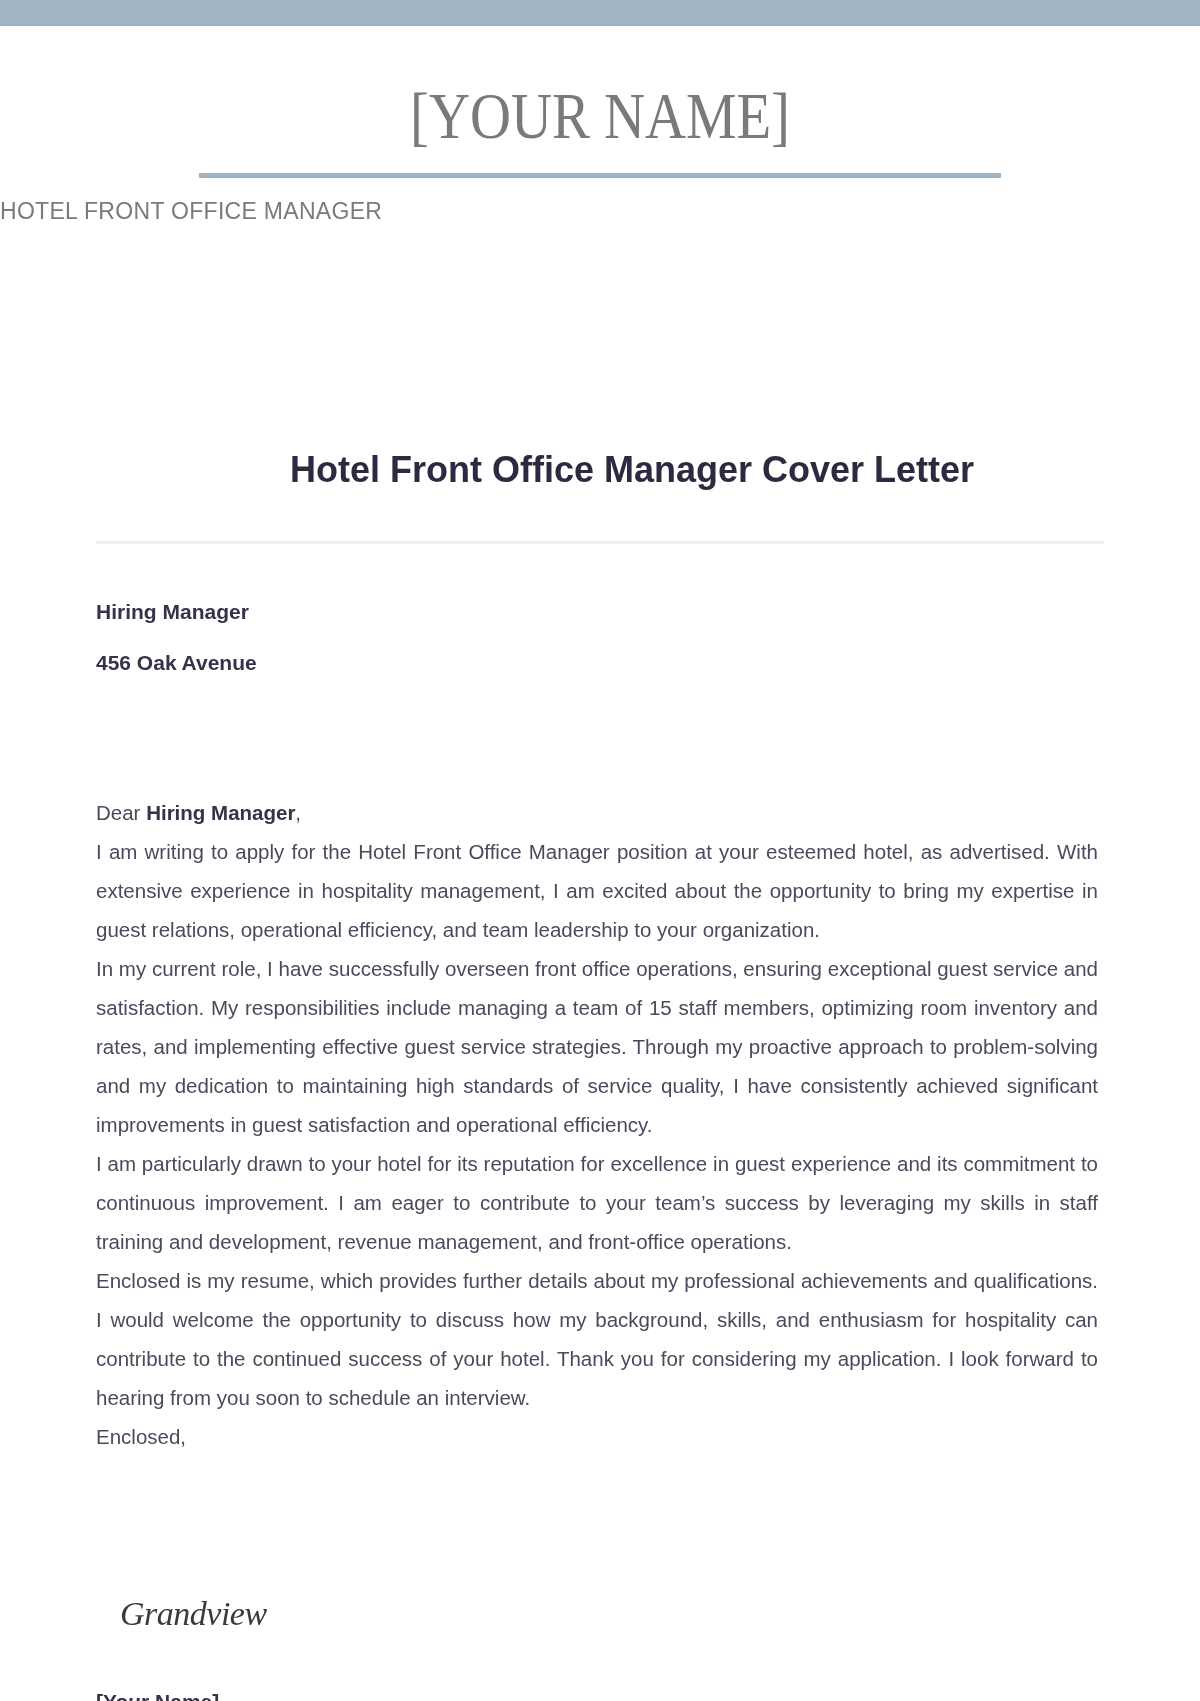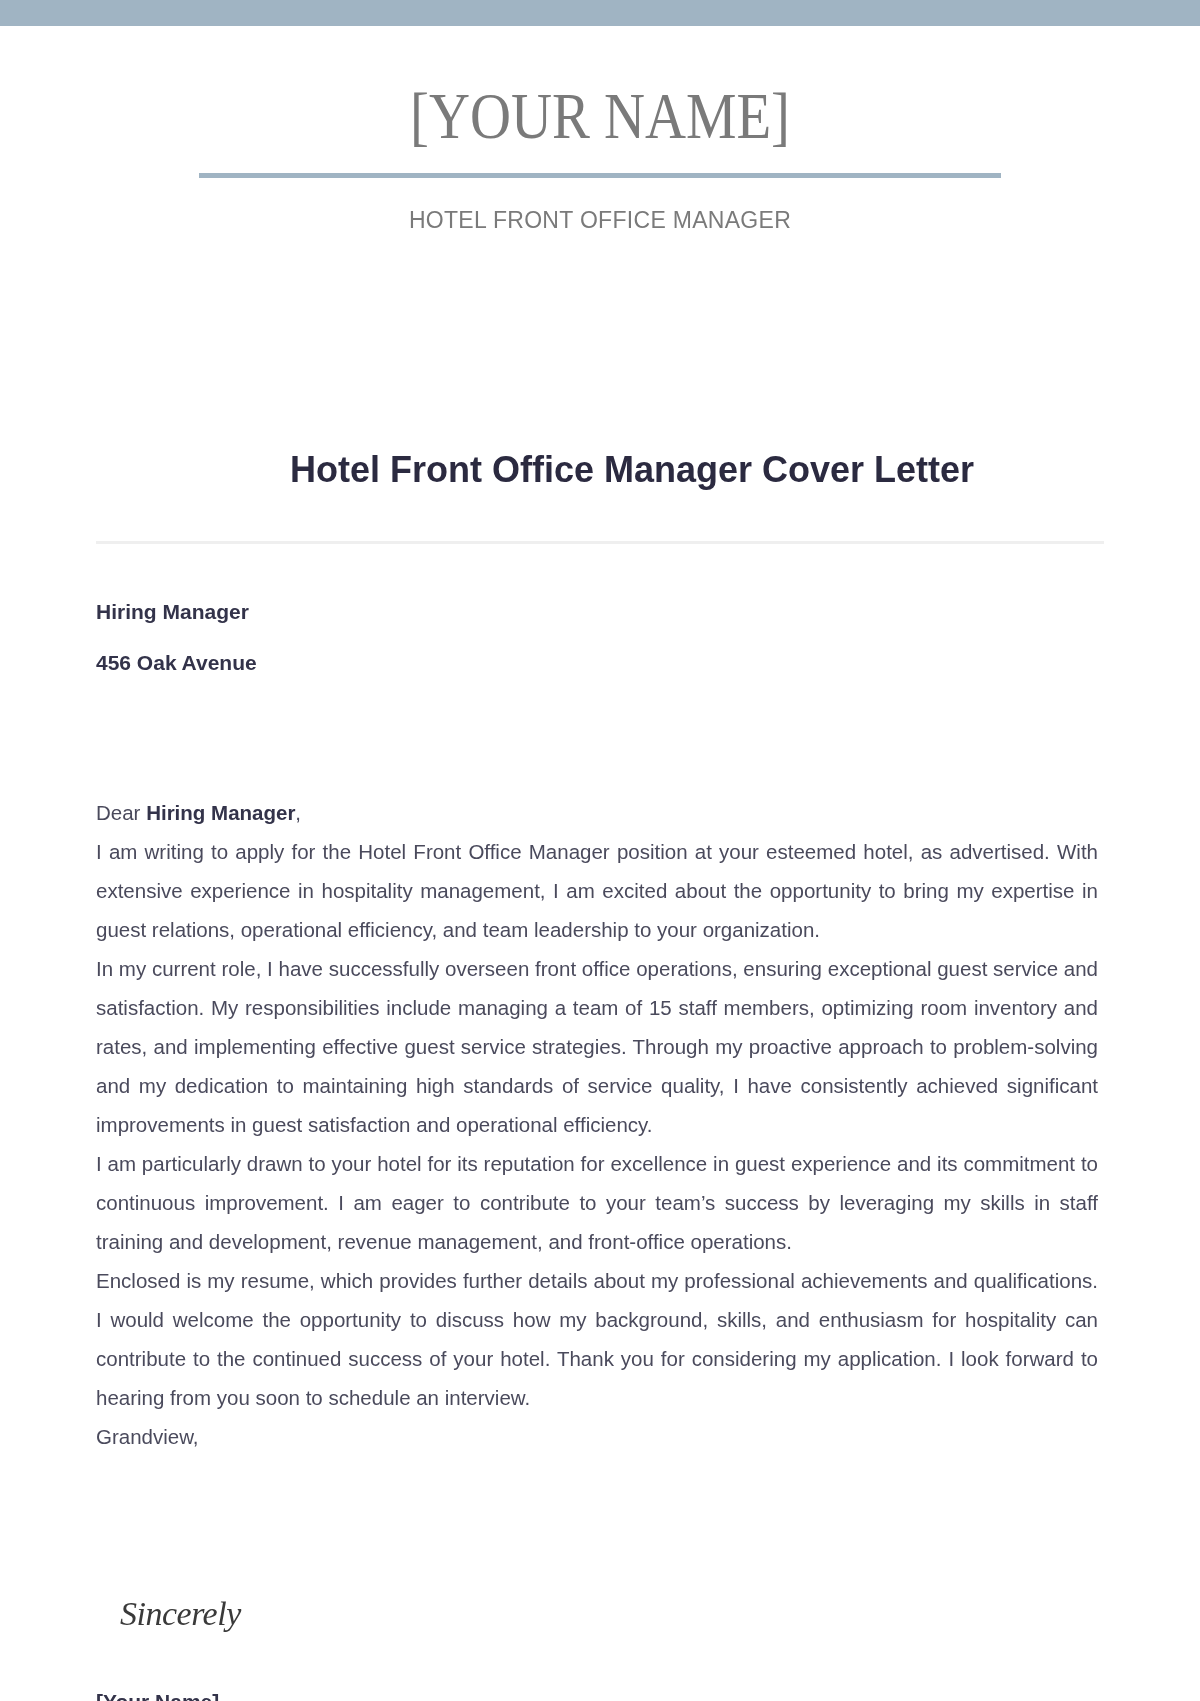--- a/index.html
+++ b/index.html
@@ -36,23 +36,23 @@
     }
     .name-rule {
       position: absolute;
       left: 199px; top: 173px;
       width: 802px;
       height: 5px;
       background: #a0b4c3;
     }
     .job-title {
       position: absolute;
-      left: 0; top: 205px;
+      left: 0; top: 196px;
       width: 1200px;
-      text-align: center;
+      text-align: left;
       font-family: "Liberation Sans", sans-serif;
       font-size: 23px;
       line-height: 30px;
       color: #7a7a7a;
       letter-spacing: 0.3px;
     }
     .doc-title {
       position: absolute;
       left: 0; top: 442px;
       width: 1200px;
@@ -132,17 +132,17 @@
   <div class="recipient-line">Hiring Manager</div>
   <div class="recipient-line">456 Oak Avenue</div>
 </div>
 
 <div class="body-text">
   <p class="salutation"><span>Dear </span><b>Hiring Manager</b><span>,</span></p>
   <p>I am writing to apply for the Hotel Front Office Manager position at your esteemed hotel, as advertised. With extensive experience in hospitality management, I am excited about the opportunity to bring my expertise in guest relations, operational efficiency, and team leadership to your organization.</p>
   <p>In my current role, I have successfully overseen front office operations, ensuring exceptional guest service and satisfaction. My responsibilities include managing a team of 15 staff members, optimizing room inventory and rates, and implementing effective guest service strategies. Through my proactive approach to problem-solving and my dedication to maintaining high standards of service quality, I have consistently achieved significant improvements in guest satisfaction and operational efficiency.</p>
   <p>I am particularly drawn to your hotel for its reputation for excellence in guest experience and its commitment to continuous improvement. I am eager to contribute to your team’s success by leveraging my skills in staff training and development, revenue management, and front-office operations.</p>
   <p>Enclosed is my resume, which provides further details about my professional achievements and qualifications. I would welcome the opportunity to discuss how my background, skills, and enthusiasm for hospitality can contribute to the continued success of your hotel. Thank you for considering my application. I look forward to hearing from you soon to schedule an interview.</p>
-  <p>Grandview,</p>
+  <p>Enclosed,</p>
 </div>
 
-<div class="signature">Sincerely</div>
+<div class="signature">Grandview</div>
 <div class="sender-name">[Your Name]</div>
 
 </body></html>

